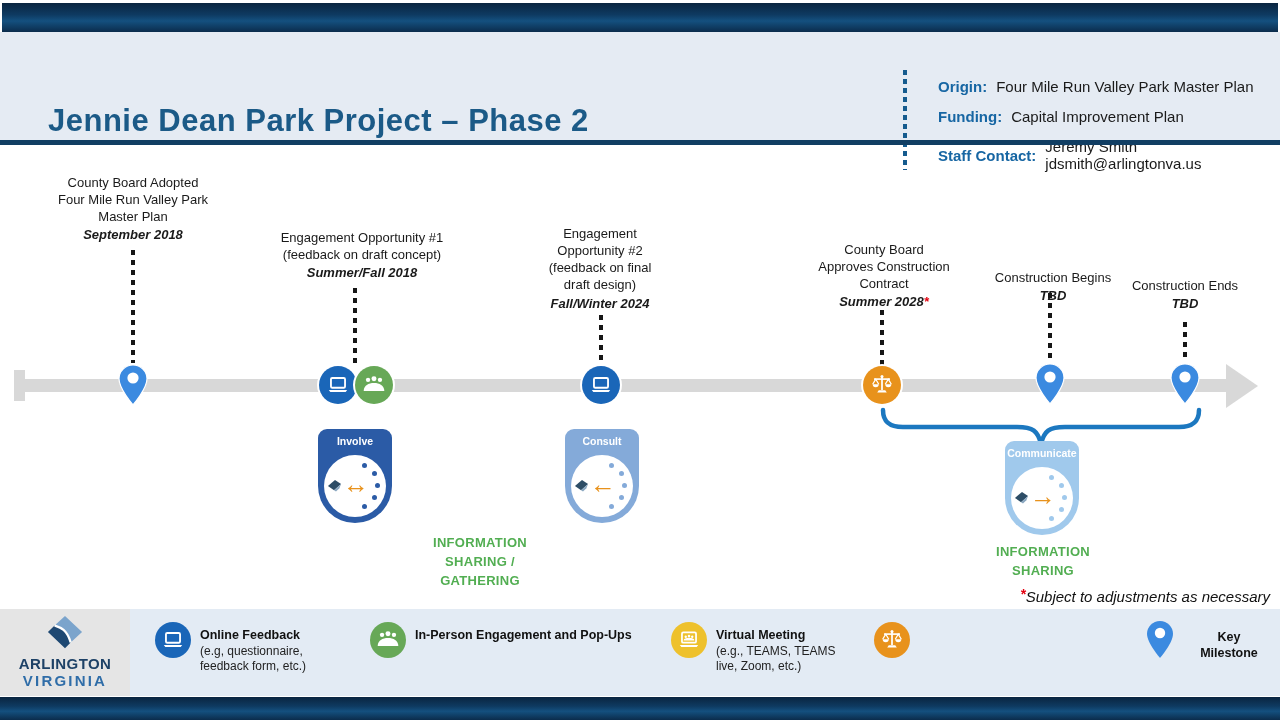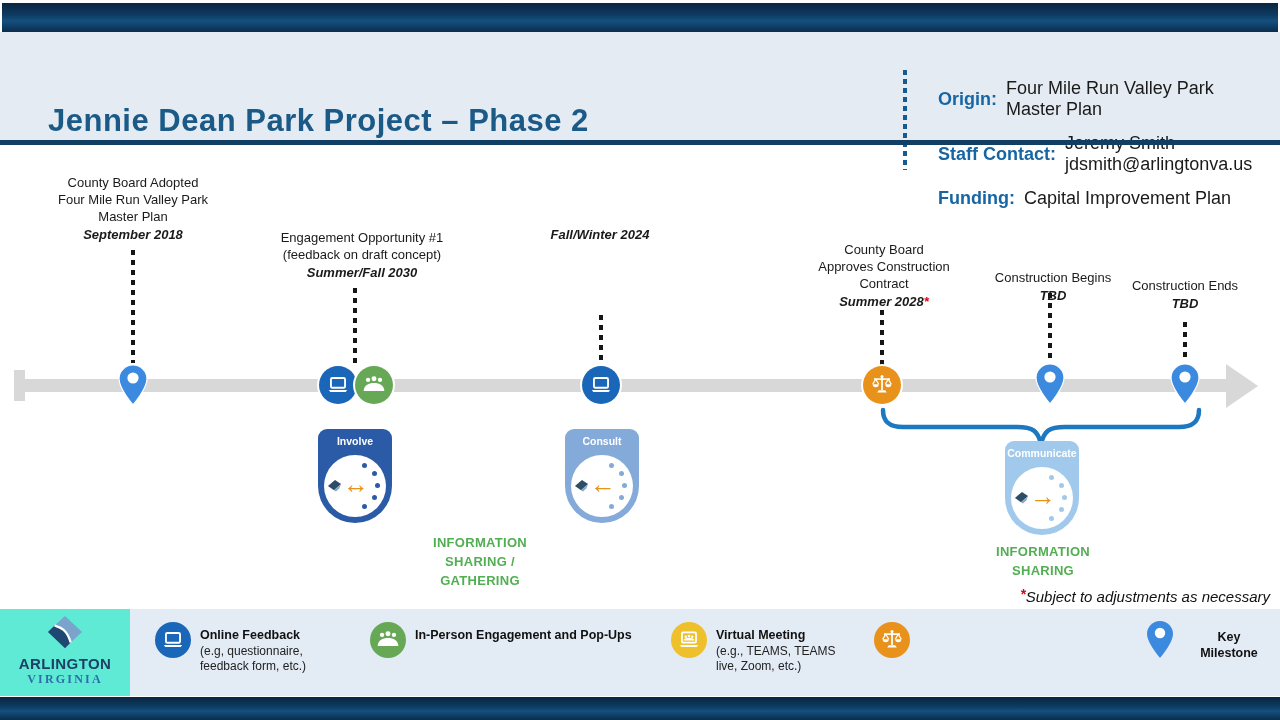--- a/index.html
+++ b/index.html
@@ -11,21 +11,21 @@
   .top-bar { top:3px; left:2px; width:1276px; height:29px; }
   .bottom-bar { top:697px; left:0; width:1280px; height:23px; }
 
   
   .header { position:absolute; top:32px; left:0; width:1280px; height:108px; background:#e5ebf3; }
   .page-title { position:absolute; top:71px; left:48px; font-size:31px; font-weight:bold; color:#1b5a87; letter-spacing:.5px; }
   .header-rule { position:absolute; top:140px; left:0; width:1280px; height:5px; background:#113e63; }
 
   .info-dotted { position:absolute; left:903px; top:38px; width:4px; height:100px;
     background:repeating-linear-gradient(180deg,#155b8e 0 5px,transparent 5px 9px); }
-  .info-block { position:absolute; left:938px; top:46px; width:330px; font-size:18px; color:#222; }
+  .info-block { position:absolute; left:938px; top:46px; width:330px; font-size:15px; color:#222; }
   .info-row { display:flex; margin-bottom:13px; align-items:center; }
   .info-label { font-weight:bold; color:#1766a3; margin-right:9px; white-space:nowrap; }
   .info-val { color:#1a1a1a; }
 
   
   .tl-bar { position:absolute; left:14px; top:379px; width:1212px; height:13px; background:#d8d8d8; }
   .tl-cap { position:absolute; left:14px; top:370px; width:11px; height:31px; background:#d8d8d8; }
   .tl-arrow { position:absolute; left:1226px; top:364px; width:0; height:0;
     border-top:22px solid transparent; border-bottom:22px solid transparent; border-left:32px solid #d8d8d8; }
 
@@ -68,67 +68,71 @@
   .footnote .red { position:relative; top:-3px; font-size:14px; }
 
   
   .legend-bar { position:absolute; left:125px; top:609px; width:1155px; height:87px; background:#e3ebf4; }
   .legend-item { position:absolute; }
   .legend-icon { width:36px; height:36px; border-radius:50%; display:flex; align-items:center; justify-content:center; }
   .legend-text { position:absolute; font-size:12px; color:#222; line-height:1.28; }
   .legend-title { font-weight:bold; font-size:12.5px; color:#111; margin-bottom:1px; }
 
   
-  .logo-block { position:absolute; left:0; top:609px; width:130px; height:87px; background:#5eead4; text-align:center; }
+  .logo-block { position:absolute; left:0; top:609px; width:130px; height:87px; background:#e5e5e5; text-align:center; }
   .logo-diamond { margin-top:6px; }
   .logo-line1 { font-size:15px; font-weight:bold; color:#1d4166; letter-spacing:.4px; }
-  .logo-line2 { font-size:12px; font-weight:bold; color:#2f6da8; letter-spacing:2.2px;font-family:Liberation Serif, serif; }
+  .logo-line2 { font-size:15px; font-weight:bold; color:#2f6da8; letter-spacing:2.2px; }
 </style>
 </head>
 <body>
 
 <div class="canvas">
 
   <div class="bar-navy top-bar"></div>
 
   <div class="header">
     <div class="page-title">Jennie Dean Park Project – Phase 2</div>
     <div class="info-dotted"></div>
     <div class="info-block">
       <div class="info-row">
         <span class="info-label">Origin:</span>
         <span class="info-val">Four Mile Run Valley Park Master Plan</span>
       </div>
       <div class="info-row">
+        <span class="info-label">Funding:</span>
+        <span class="info-val">Capital Improvement Plan</span>
+      </div>
+      <div class="info-row">
         <span class="info-label">Staff Contact:</span>
         <span class="info-val">
           <div>Jeremy Smith</div>
           <div>jdsmith@arlingtonva.us</div>
         </span>
       </div>
-      <div class="info-row">
-        <span class="info-label">Funding:</span>
-        <span class="info-val">Capital Improvement Plan</span>
-      </div>
     </div>
   </div>
   <div class="header-rule"></div>
 
   <div class="ms-label" style="left:33px; top:174px; width:200px;">
     <div class="ws-pre">County Board Adopted
 Four Mile Run Valley Park
 Master Plan</div>
     <div class="ms-date">September 2018</div>
   </div>
   <div class="ms-label" style="left:252px; top:229px; width:220px;">
     <div class="ws-pre">Engagement Opportunity #1
 (feedback on draft concept)</div>
-    <div class="ms-date">Summer/Fall 2030</div>
+    <div class="ms-date">Summer/Fall 2018</div>
   </div>
   <div class="ms-label" style="left:520px; top:225px; width:160px;">
+    <div class="ws-pre">Engagement
+Opportunity #2
+(feedback on final
+draft design)</div>
     <div class="ms-date">Fall/Winter 2024</div>
   </div>
   <div class="ms-label" style="left:784px; top:241px; width:200px;">
     <div class="ws-pre">County Board
 Approves Construction
 Contract</div>
     <div class="ms-date"><span>Summer 2028</span><span class="red">*</span></div>
   </div>
   <div class="ms-label" style="left:973px; top:256px; width:160px;margin-top:13px;">
     <div class="ws-pre">Construction Begins</div>

